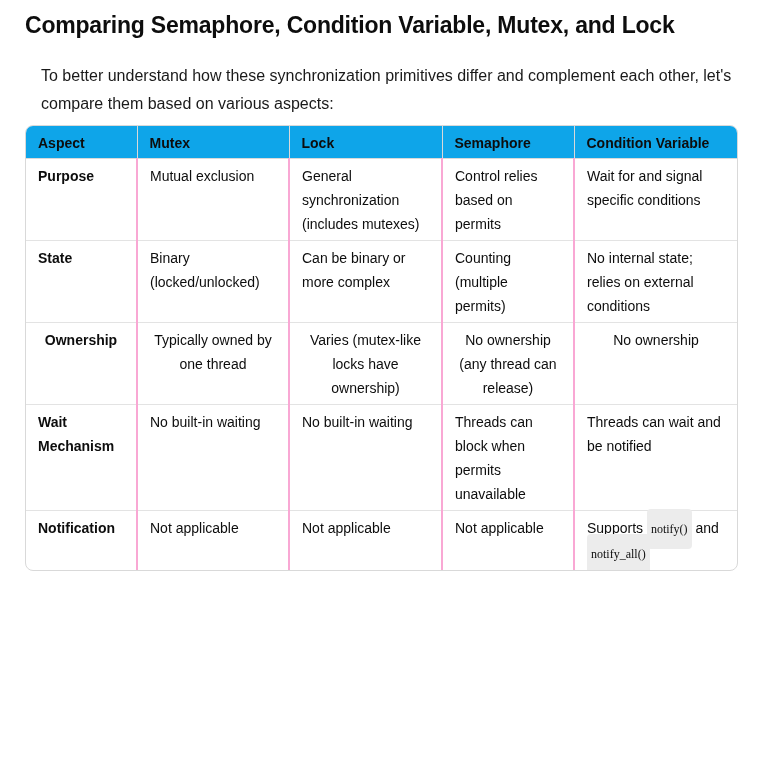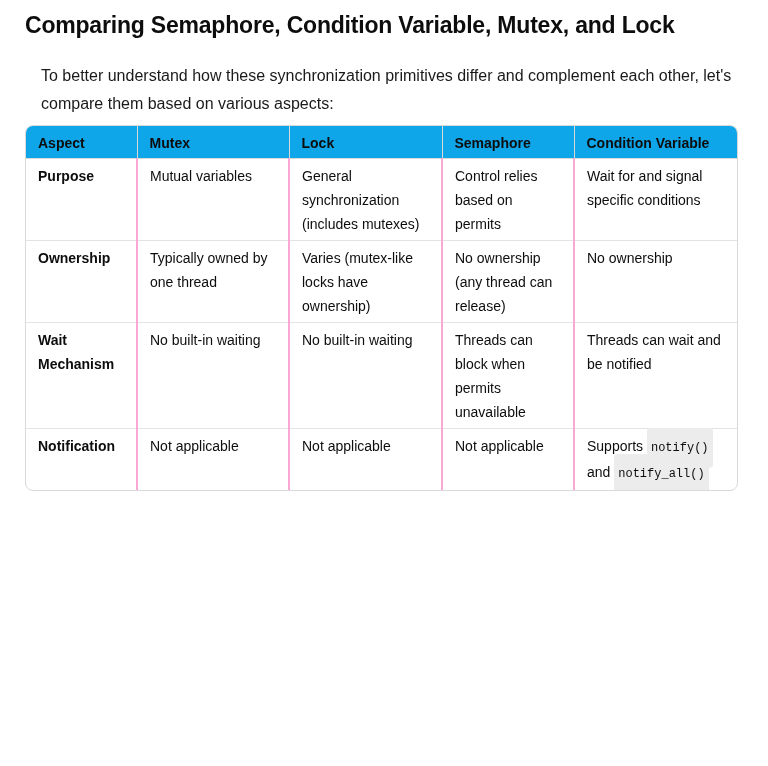--- a/index.html
+++ b/index.html
@@ -8,22 +8,22 @@
   h2 { margin:0; position:absolute; top:12px; left:0; font-size:23px; font-weight:700; letter-spacing:-0.2px; white-space:nowrap; }
   p.intro { margin:0; position:absolute; top:62px; left:16px; width:712px; font-size:16px; line-height:28px; color:#1a1a1a; }
   .tbl-wrap { position:absolute; top:125px; left:0; width:711px; border:1px solid #d9d9d9; border-radius:8px; overflow:hidden; }
   table { border-collapse:collapse; width:100%; font-size:14px; line-height:24px; table-layout:fixed; }
   col.c1 { width:111px; } col.c2 { width:152px; } col.c3 { width:153px; } col.c4 { width:132px; } col.c5 { width:163px; }
   th { background:#0ea5e9; text-align:left; font-weight:700; padding:4px 12px 3px 12px; border-right:1px solid #d9d9d9; border-bottom:1px solid #d9d9d9; height:25px; }
   td { vertical-align:top; padding:5px 12px 4px 12px; border-right:2px solid #f9a8d4; border-bottom:1px solid #e3e3e3; }
   th:last-child, td:last-child { border-right:none; }
   tr:last-child td { border-bottom:none; }
   td.aspect { font-weight:700; }
-  code { font-family:Liberation Mono, monospace; font-size:12px; background:#ececec; border-radius:4px; padding:13px 4px;margin-top:20px; }
-  tr.r1 td { height:72px; } tr.r2 td { height:72px; } tr.r3 td { height:72px; }
+  code { font-family:Liberation Serif, serif; font-size:12px; background:#ececec; border-radius:4px; padding:13px 4px;margin-top:20px; }
+  tr.r1 td { height:72px; } tr.r2 td { height:72px; } tr.r3 td { height:72px;text-align:center; }
   tr.r4 td { height:72px; } tr.r5 td { height:96px; } tr.r6 td { height:48px; } tr.r7 td { height:96px; }
 </style>
 </head>
 <body>
 
 <div class="wrap">
   <h2>Comparing Semaphore, Condition Variable, Mutex, and Lock</h2>
   <p class="intro">To better understand how these synchronization primitives differ and complement each other, let's compare them based on various aspects:</p>
 
   <div class="tbl-wrap">
@@ -40,24 +40,31 @@
           <th>Aspect</th>
           <th>Mutex</th>
           <th>Lock</th>
           <th>Semaphore</th>
           <th>Condition Variable</th>
         </tr>
       </thead>
       <tbody>
         <tr class="r1">
           <td class="aspect">Purpose</td>
-          <td>Mutual variables</td>
+          <td>Mutual exclusion</td>
           <td>General synchronization (includes mutexes)</td>
           <td>Control relies based on permits</td>
           <td>Wait for and signal specific conditions</td>
+        </tr>
+        <tr class="r2">
+          <td class="aspect">State</td>
+          <td>Binary (locked/unlocked)</td>
+          <td>Can be binary or more complex</td>
+          <td>Counting (multiple permits)</td>
+          <td>No internal state; relies on external conditions</td>
         </tr>
         <tr class="r3">
           <td class="aspect">Ownership</td>
           <td>Typically owned by one thread</td>
           <td>Varies (mutex-like locks have ownership)</td>
           <td>No ownership (any thread can release)</td>
           <td>No ownership</td>
         </tr>
         <tr class="r5">
           <td class="aspect">Wait Mechanism</td>

